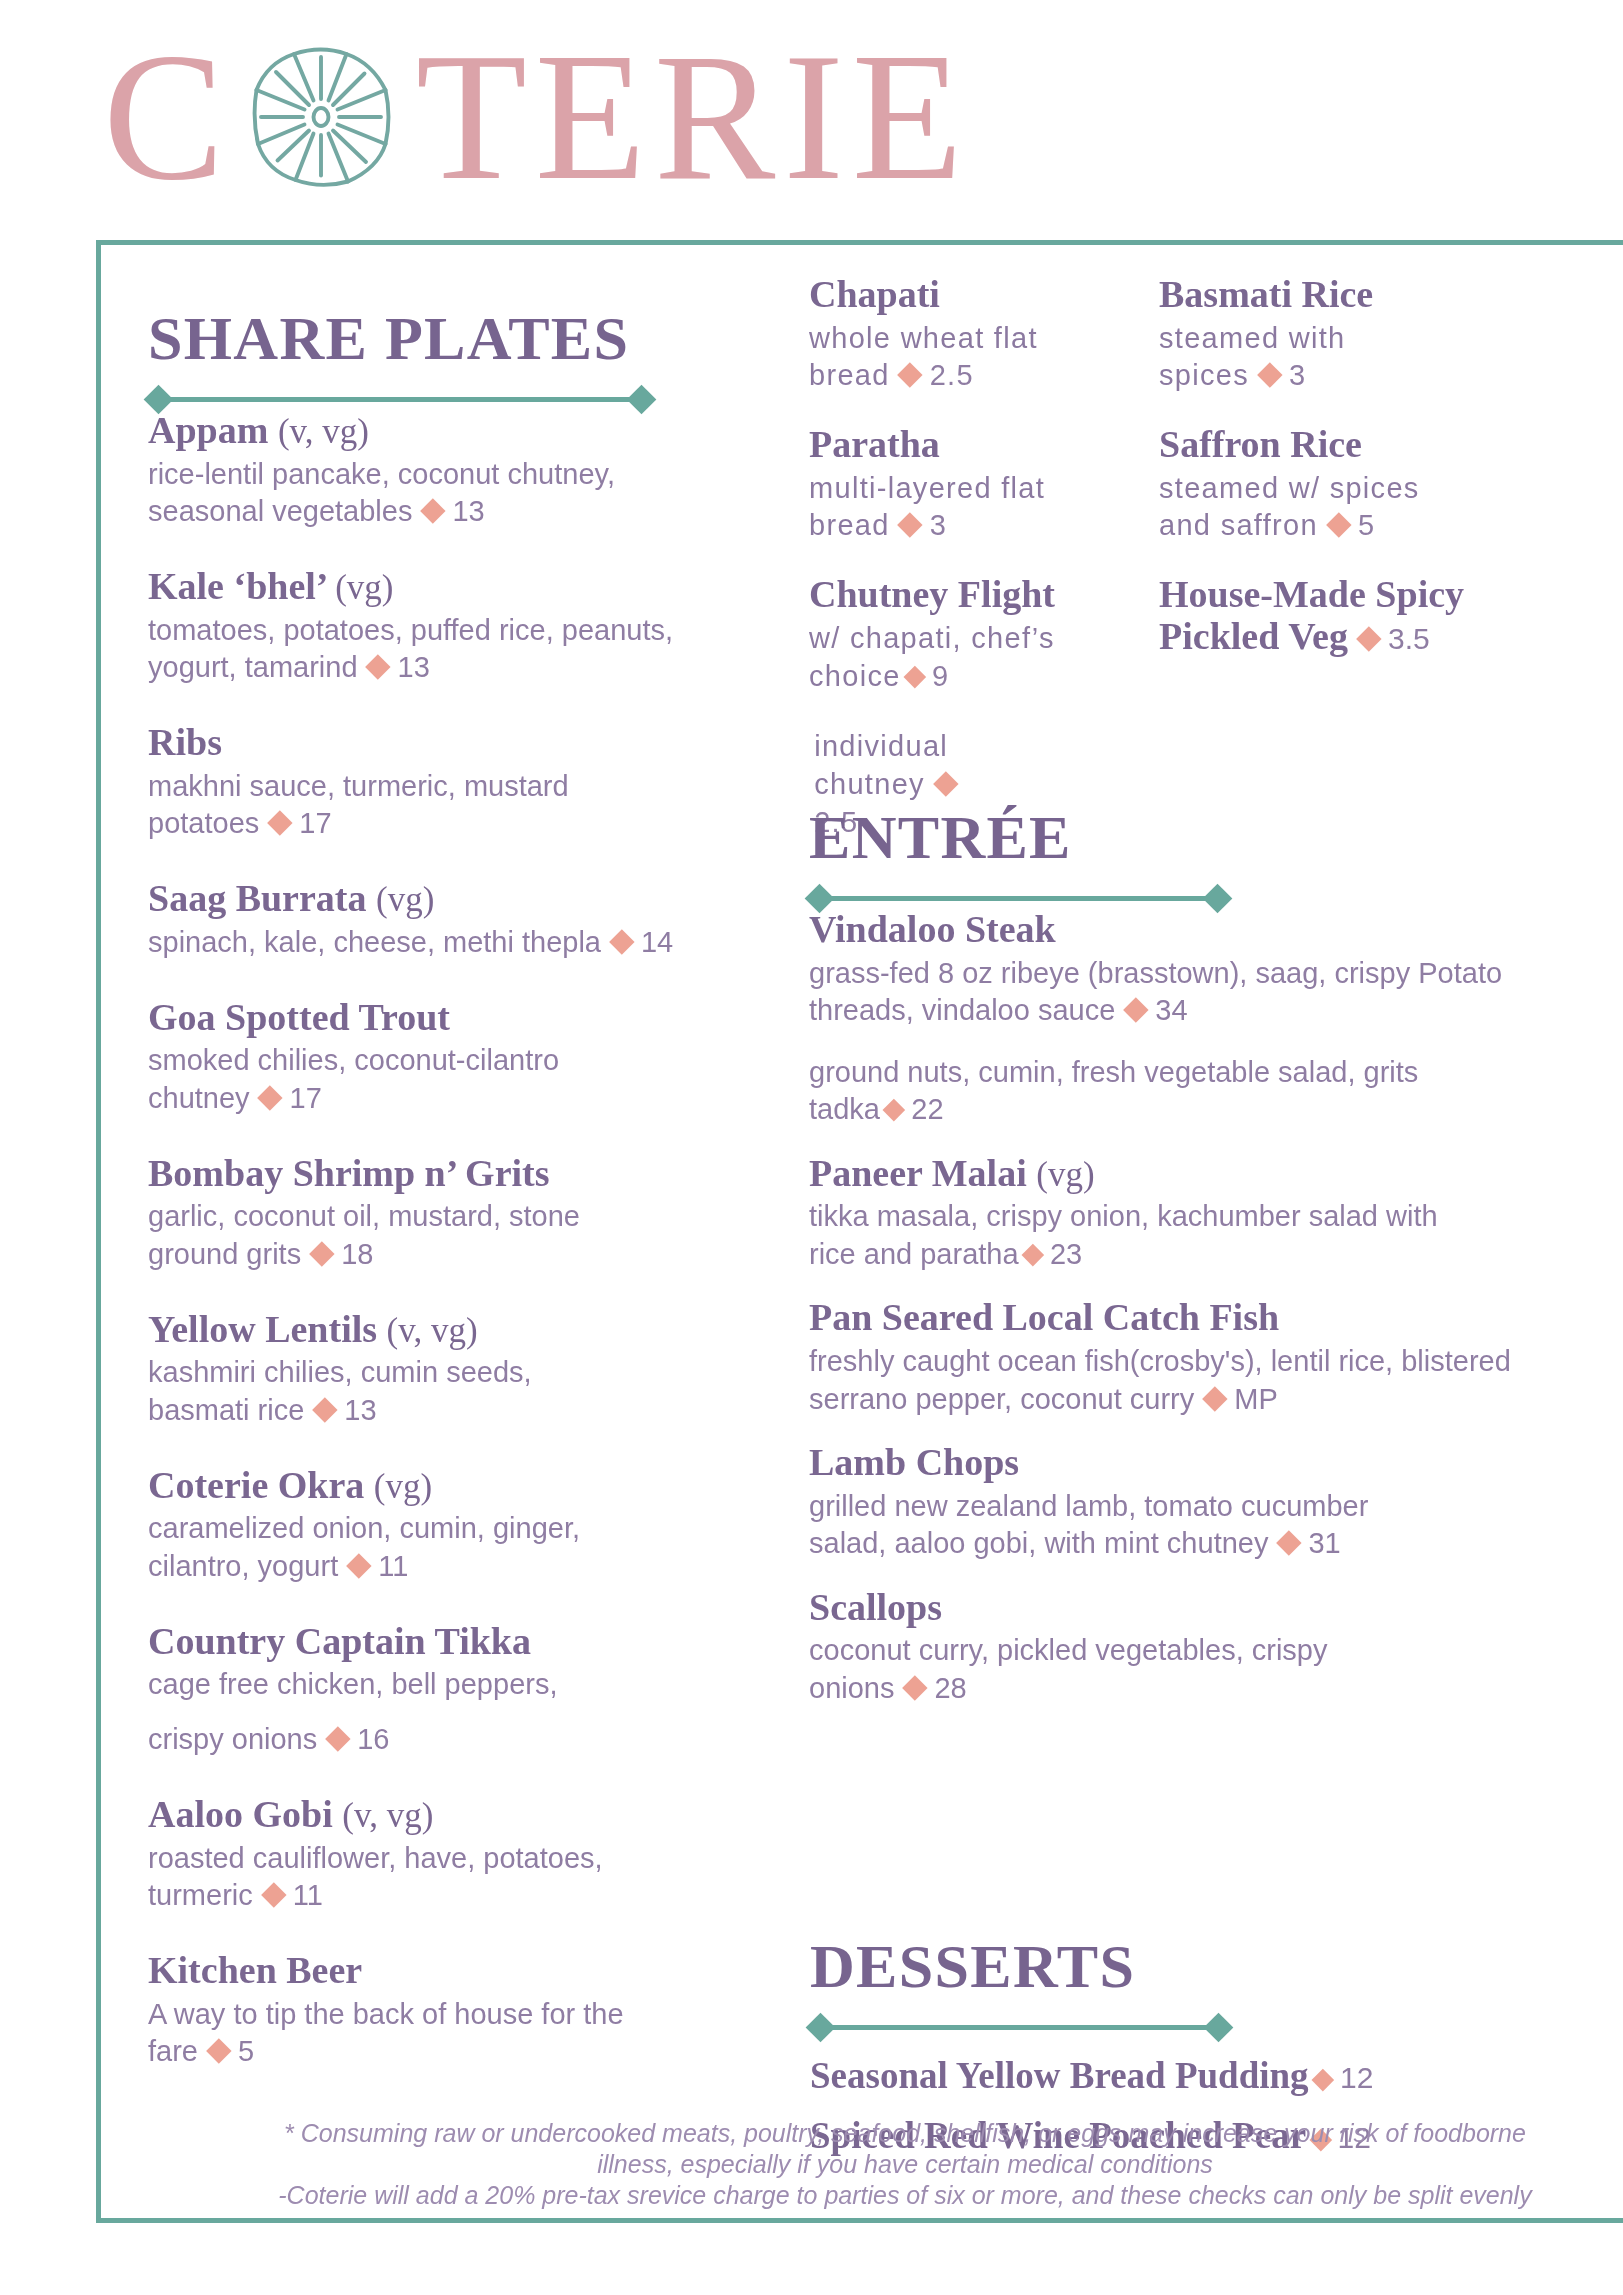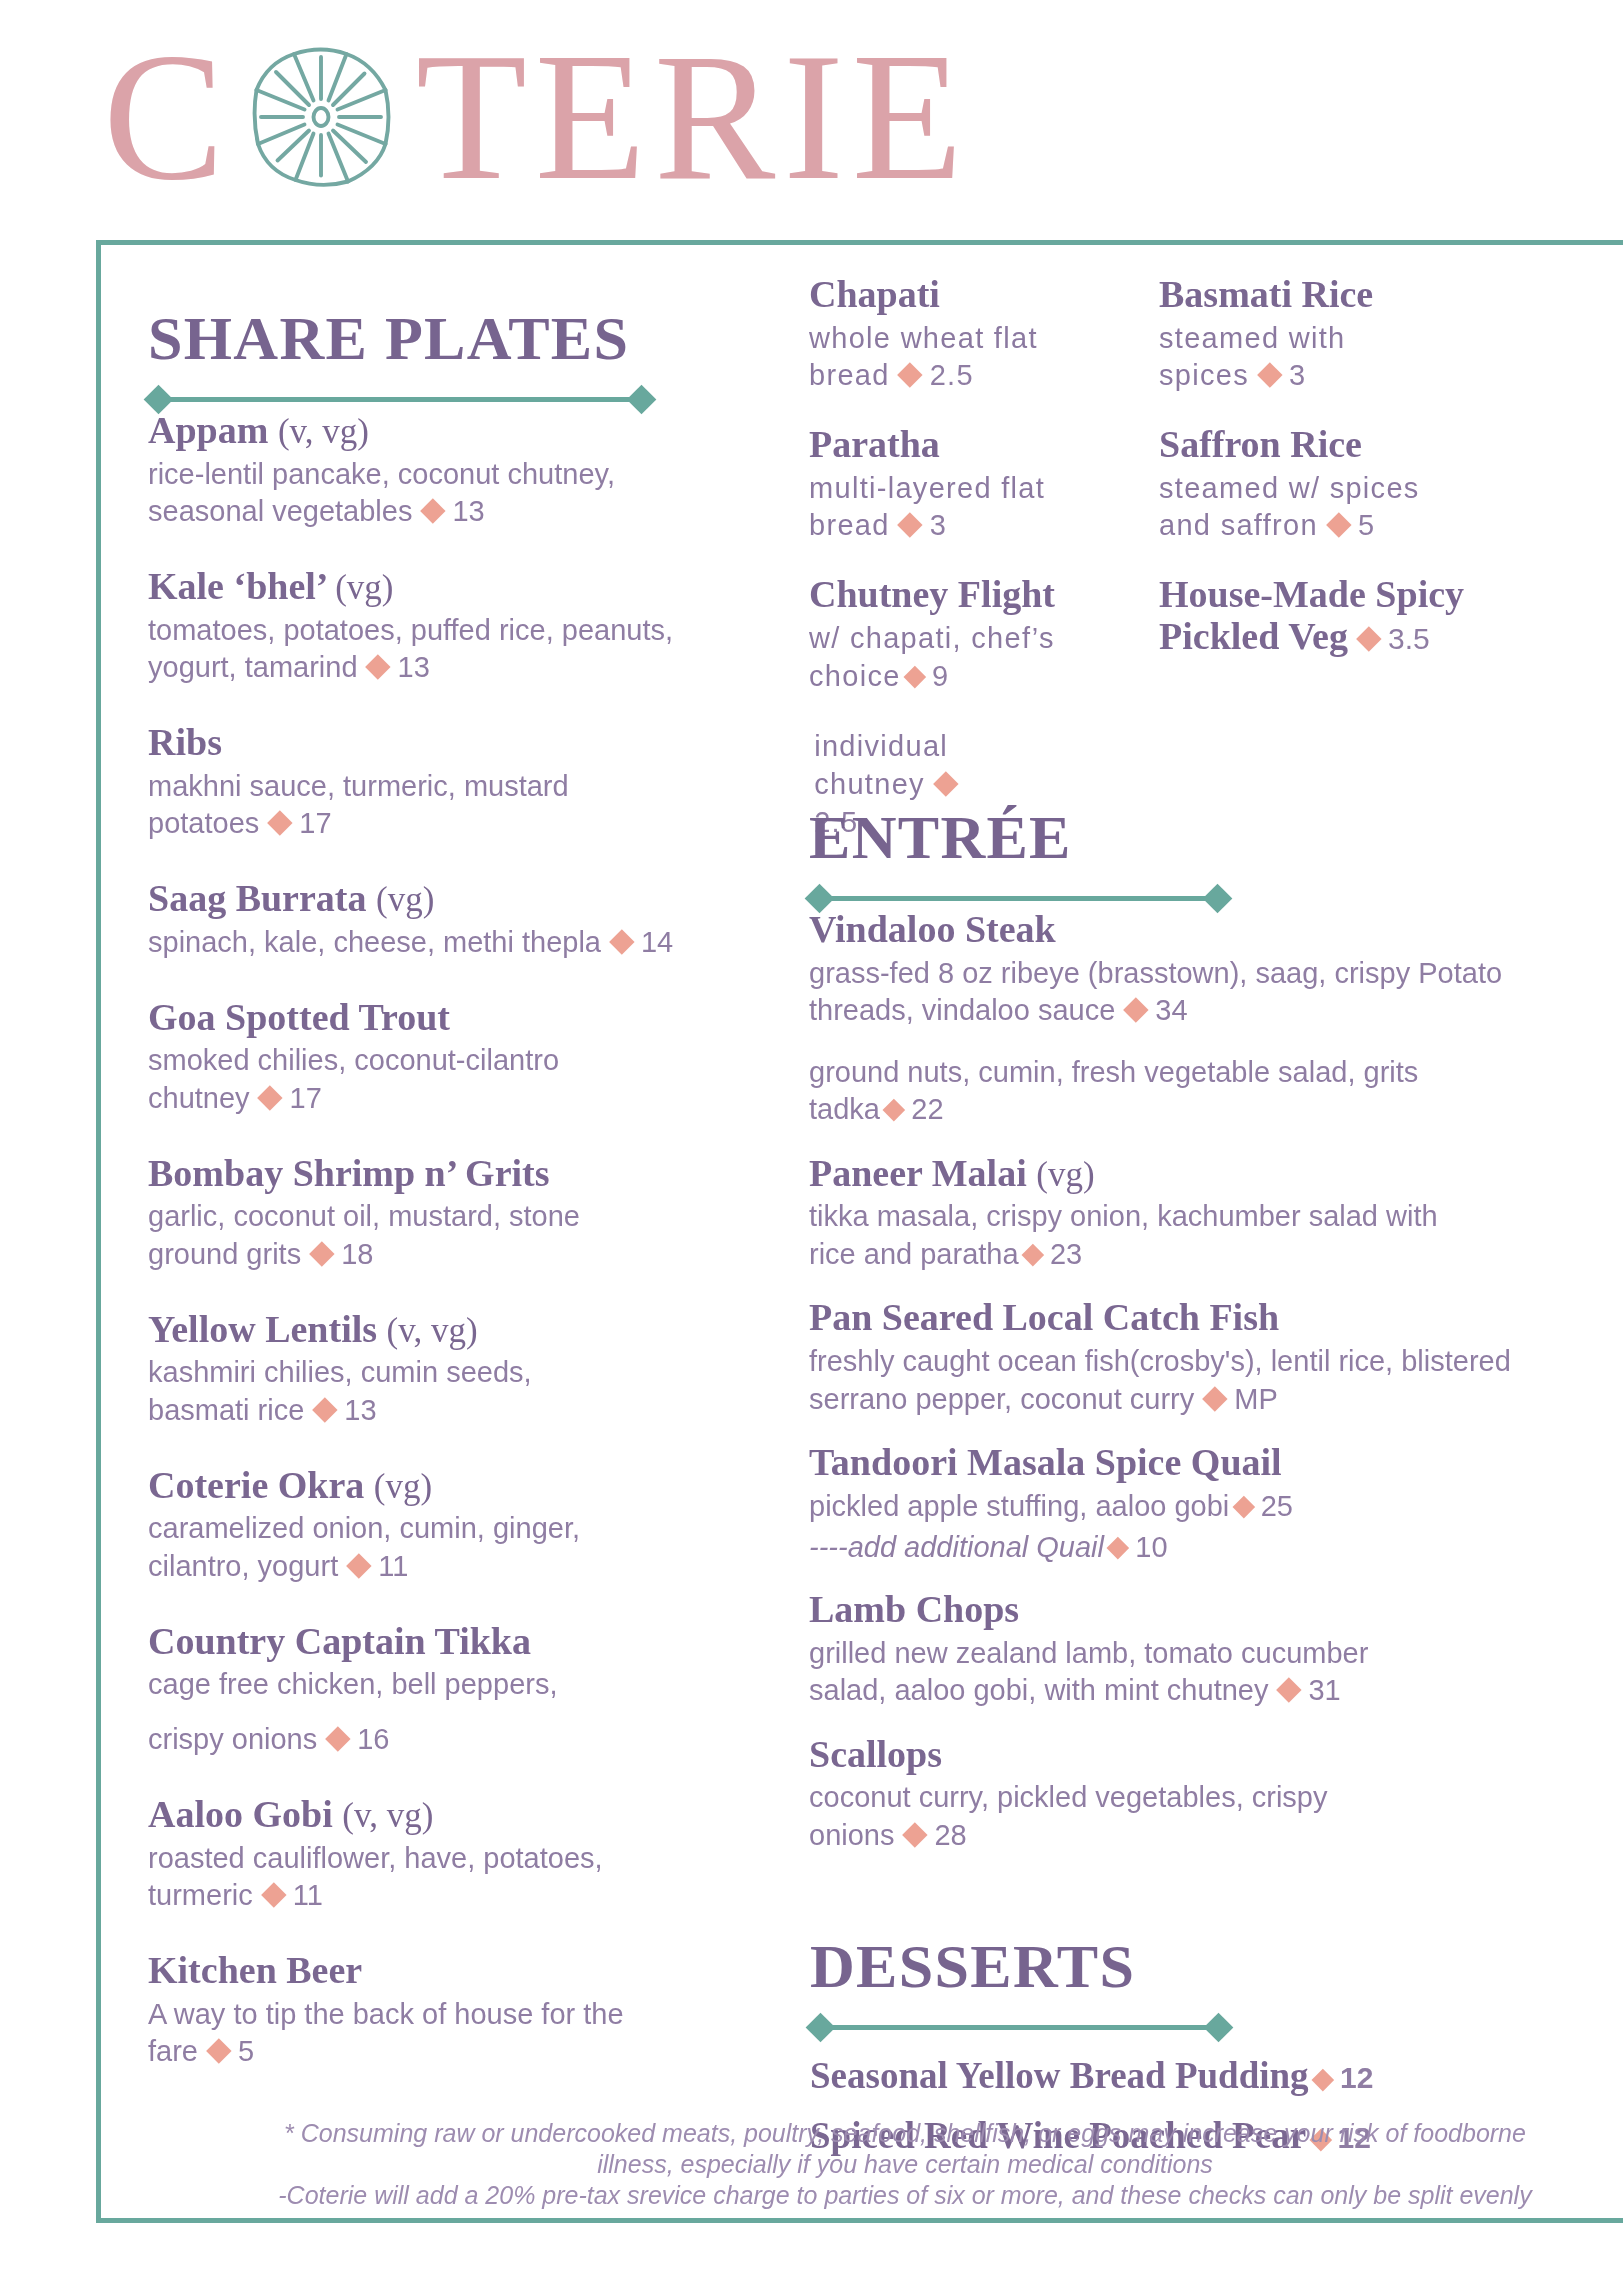--- a/index.html
+++ b/index.html
@@ -55,21 +55,21 @@
   .rices h3.inlinepr .pr { font-family:"Liberation Sans", sans-serif; font-weight:400; font-size:30px; }
 
   .entree .item { margin-bottom:23.6px; }
   .entree .item:first-of-type { margin-top:19.6px; }
   .addon { font-size:29px; line-height:1.2; color:#8f7da3; margin-top:5.2px; }
   .addon em { font-style:italic; }
 
   .desserts .drow { display:flex; align-items:baseline; margin-top:15.7px; }
   .desserts .drow h3 { font-family:"Liberation Serif", serif; font-weight:700; font-size:37px;
                        color:#7a6791; line-height:1.2; }
-  .desserts .drow .pr { font-size:30px;font-weight:bold; }
+  .desserts .drow .pr { font-size:30px; }
   .gapw { margin-left:30px; } .gapn { margin-left:5.2px; }
 
   
   .dw290{max-width:190px} .dw340{max-width:222px} .dw420{max-width:275px} .dw450{max-width:294px}
   .dw460{max-width:301px} .dw560{max-width:366px} .dw700{max-width:458px} .dw720{max-width:471px}
   .dw740{max-width:484px} .dw760{max-width:497px} .dw800{max-width:523px} .dw830{max-width:543px}
   .dw860{max-width:563px} .dw880{max-width:576px} .dw930{max-width:609px} .dw950{max-width:622px}
   .dw960{max-width:628px} .dw980{max-width:641px} .dw1060{max-width:694px} .dw1080{max-width:707px}
 
   .foot { position:absolute; left:0; right:0; bottom:6.5px; text-align:center; }
@@ -220,25 +220,20 @@
     <div class="item">
       <h3><span>Paneer Malai</span> <span class="tag">(vg)</span></h3>
       <p class="desc dw980"><span>tikka masala, crispy onion, kachumber salad with rice and paratha</span><i class="di sm"></i><span class="pr">23</span></p>
     </div>
 
     <div class="item">
       <h3><span>Pan Seared Local Catch Fish</span></h3>
       <p class="desc dw1080"><span>freshly caught ocean fish(crosby's), lentil rice, blistered serrano pepper, coconut curry</span><i class="di"></i><span class="pr">MP</span></p>
     </div>
 
-    <div class="item">
-      <h3><span>Tandoori Masala Spice Quail</span></h3>
-      <p class="desc"><span>pickled apple stuffing, aaloo gobi</span><i class="di sm"></i><span class="pr">25</span></p>
-      <p class="addon"><em>----add additional Quail</em><i class="di sm"></i><span class="pr">10</span></p>
-    </div>
 
     <div class="item">
       <h3><span>Lamb Chops</span></h3>
       <p class="desc dw950"><span>grilled new zealand lamb, tomato cucumber salad, aaloo gobi, with mint chutney</span><i class="di"></i><span class="pr">31</span></p>
     </div>
 
     <div class="item">
       <h3><span>Scallops</span></h3>
       <p class="desc dw930"><span>coconut curry, pickled vegetables, crispy onions</span><i class="di"></i><span class="pr">28</span></p>
     </div>

